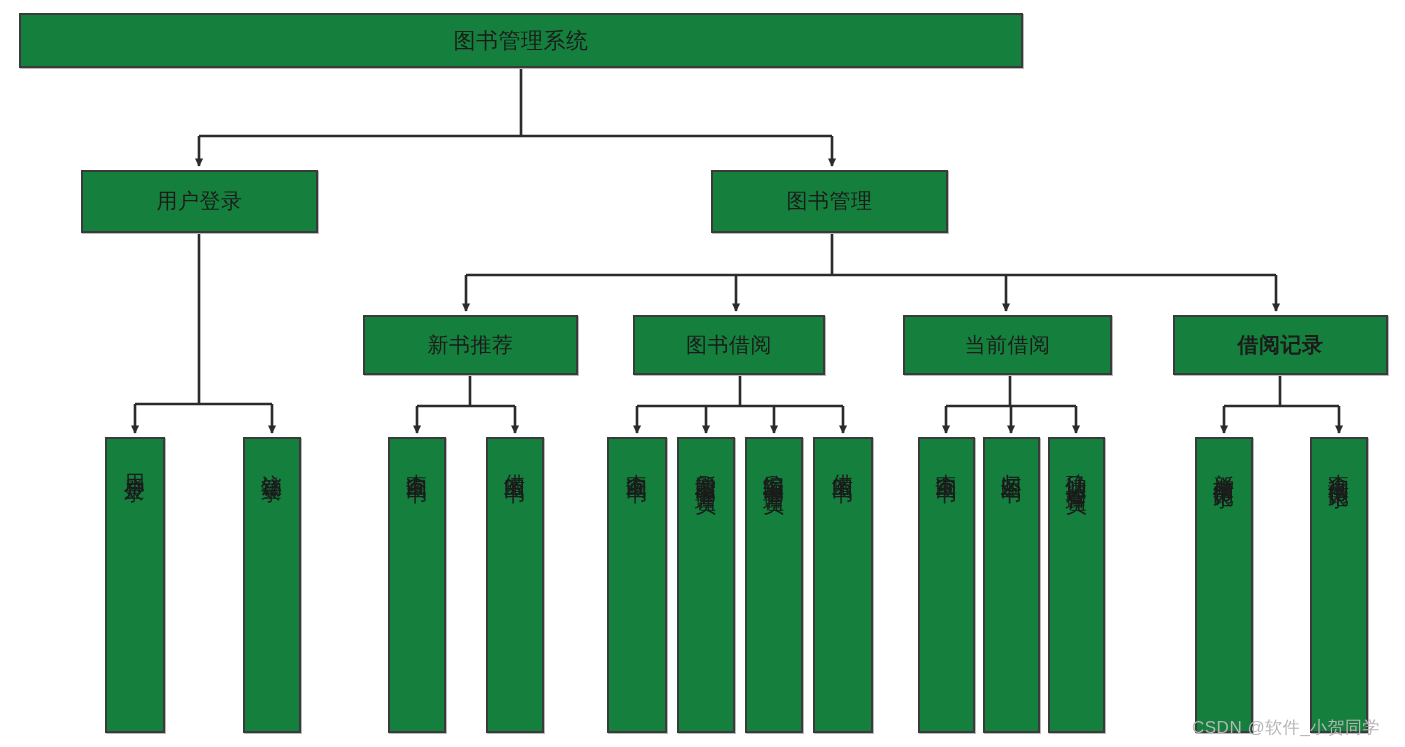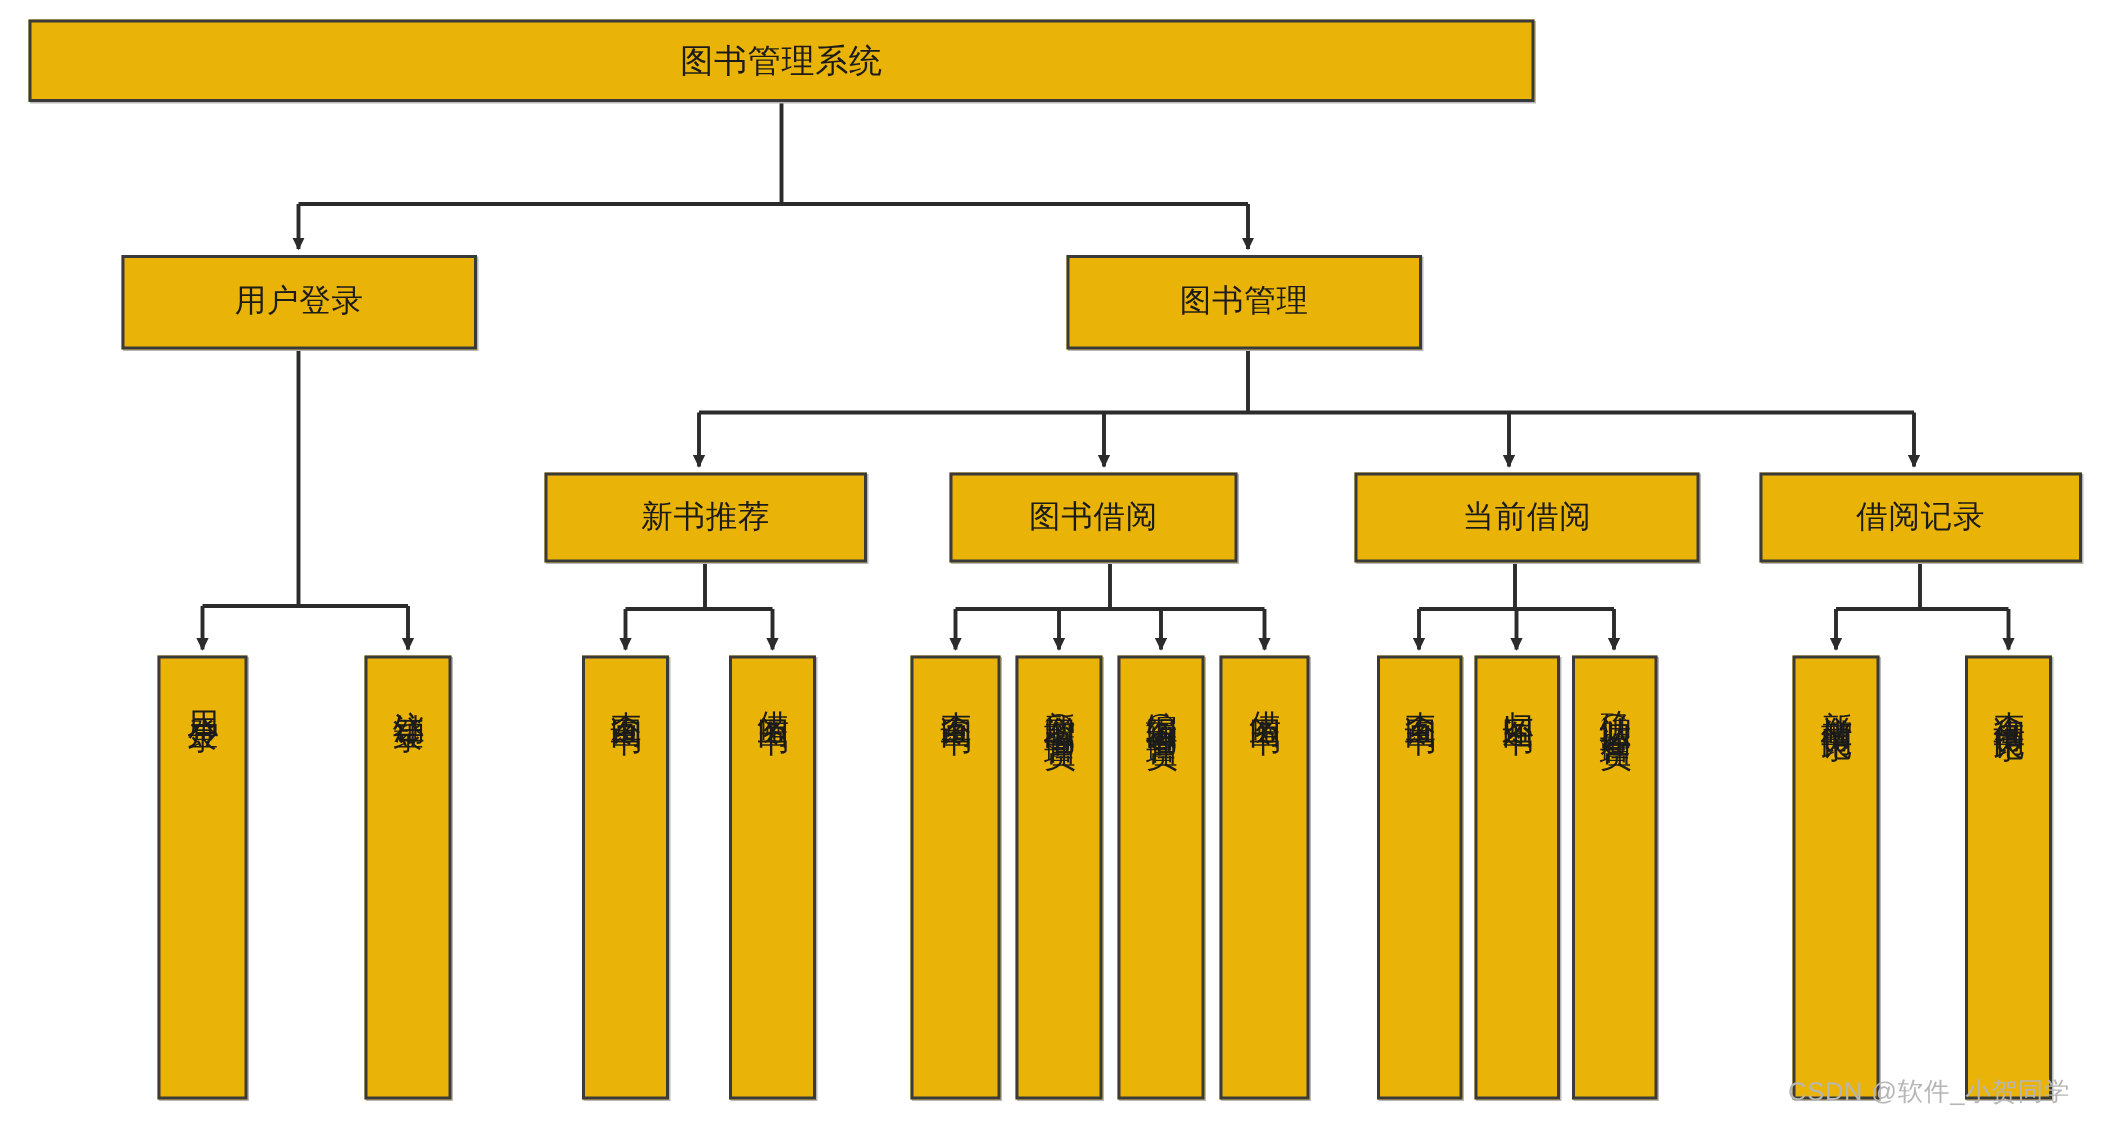--- a/index.html
+++ b/index.html
@@ -21,21 +21,21 @@
     position: absolute;
     left: 0;
     top: 0;
     width: 1405px;
     height: 747px;
     pointer-events: none;
   }
   .node {
     position: absolute;
     box-sizing: border-box;
-    background: #eab308;
+    background: #15803d;
     border: 2px solid #3a3a3a;
     box-shadow: 1px 1px 0 0 #b9b9b9;
     display: flex;
     align-items: center;
     justify-content: center;
     color: #1b1b1b;
   }
   .node .label {
     line-height: 1.18;
     letter-spacing: 0.5px;
@@ -135,24 +135,24 @@
   <div class="node horiz" style="left:363px;top:315px;width:215px;height:60px;">
     <span class="label">新书推荐</span>
   </div>
 
   <div class="node horiz" style="left:711px;top:170px;width:237px;height:63px;">
     <span class="label">图书管理</span>
   </div>
   <div class="node horiz" style="left:633px;top:315px;width:192px;height:60px;">
     <span class="label">图书借阅</span>
   </div>
-  <div class="node horiz" style="left:903px;top:315px;width:230px;height:60px;">
+  <div class="node horiz" style="left:903px;top:315px;width:209px;height:60px;">
     <span class="label">当前借阅</span>
   </div>
-  <div class="node horiz" style="left:1173px;top:315px;width:215px;height:60px;">
+  <div class="node horiz" style="left:1173px;top:315px;width:215px;height:60px;font-weight:bold;">
     <span class="label">借阅记录</span>
   </div>
 
   <div class="node vert" style="left:105px;top:437px;width:60px;height:296px;">
     <span class="label">用户登录</span>
   </div>
   <div class="node vert" style="left:243px;top:437px;width:58px;height:296px;">
     <span class="label">注销登录</span>
   </div>
   <div class="node vert" style="left:388px;top:437px;width:58px;height:296px;">

